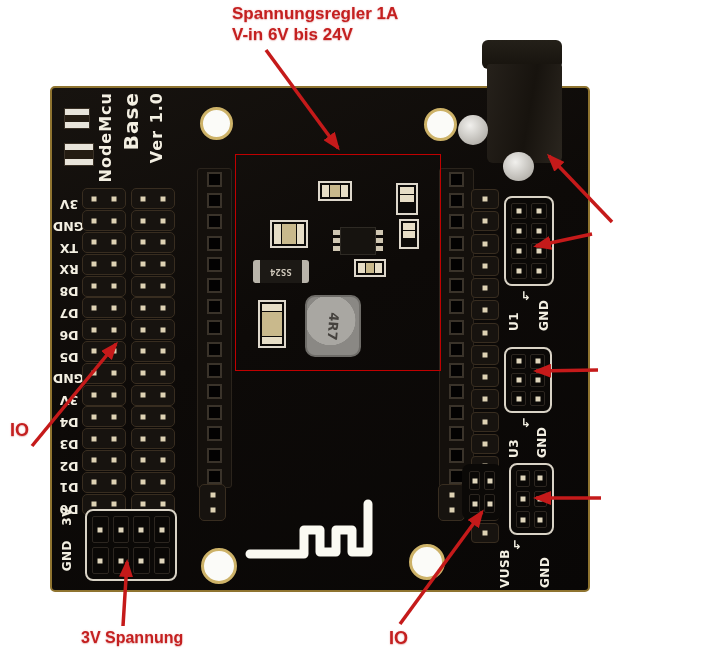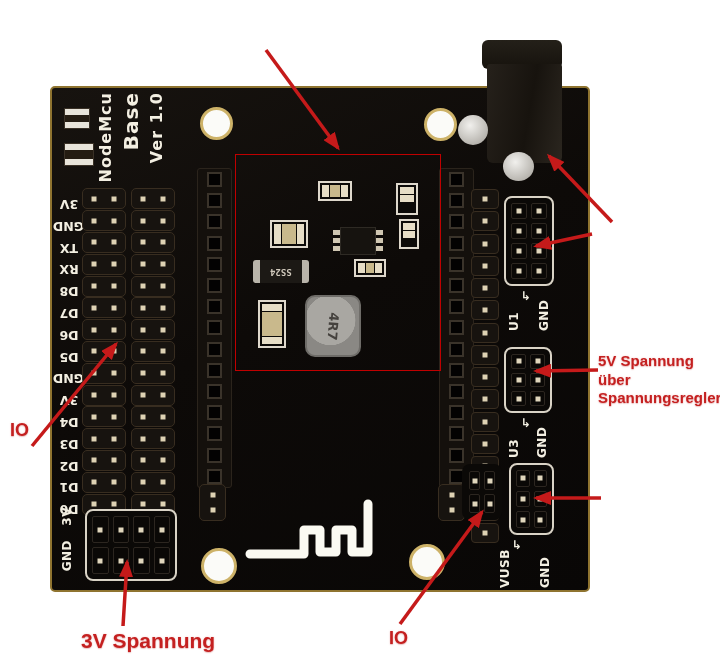--- a/index.html
+++ b/index.html
@@ -399,20 +399,20 @@
       <line x1="612" y1="222" x2="549" y2="156" marker-end="url(#ah)"></line>
       <line x1="592" y1="234" x2="536" y2="246" marker-end="url(#ah)"></line>
       <line x1="598" y1="370" x2="536" y2="371" marker-end="url(#ah)"></line>
       <line x1="601" y1="498" x2="536" y2="498" marker-end="url(#ah)"></line>
       <line x1="32" y1="446" x2="116" y2="344" marker-end="url(#ah)"></line>
       <line x1="123" y1="626" x2="127" y2="562" marker-end="url(#ah)"></line>
       <line x1="400" y1="624" x2="482" y2="512" marker-end="url(#ah)"></line>
     </g>
   </svg>
 
-  <div class="ann" style="left:598px;top:352px;font-size:15px;">
-    <div>5V Spannung über</div>
-    <div>Spannungsregler</div>
+  <div class="ann" style="left:232px;top:3px;font-size:17px;">
+    <div>Spannungsregler 1A</div>
+    <div>V-in 6V bis 24V</div>
   </div>
   <div class="ann" style="left:10px;top:419px;font-size:18px;">IO</div>
-  <div class="ann" style="left:81px;top:628px;font-size:21px;">3V Spannung</div>
+  <div class="ann" style="left:81px;top:628px;font-size:16px;">3V Spannung</div>
   <div class="ann" style="left:389px;top:627px;font-size:18px;">IO</div>
 </div>
 
 </body></html>

